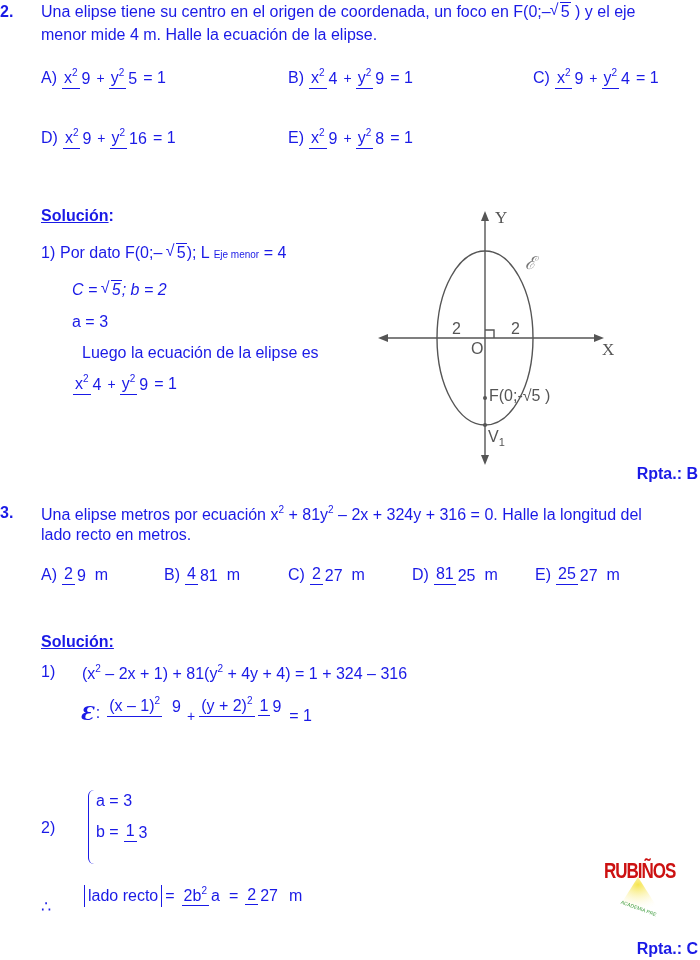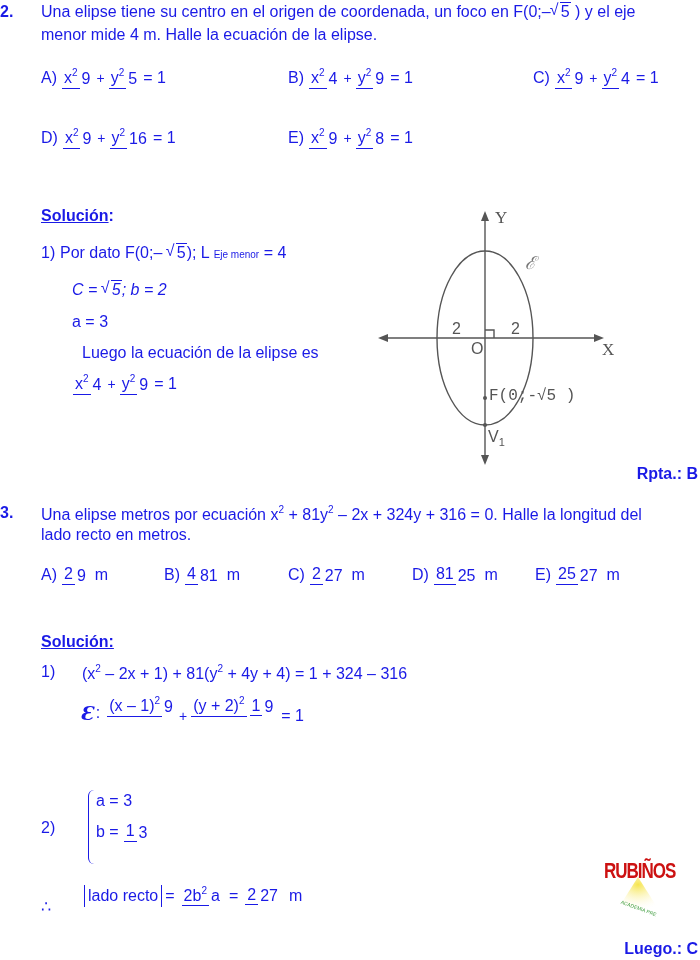--- a/index.html
+++ b/index.html
@@ -144,21 +144,21 @@
     <circle cx="115" cy="193" r="2"></circle>
     <circle cx="115" cy="220" r="2"></circle>
   </g>
 </svg>
 <div class="abs" style="left:495px;top:208px;color:#555;font-family:'Liberation Serif',serif;font-size:17px;">Y</div>
 <div class="abs" style="left:602px;top:340px;color:#555;font-family:'Liberation Serif',serif;font-size:17px;">X</div>
 <div class="abs" style="left:471px;top:340px;color:#555;font-size:16px;">O</div>
 <div class="abs" style="left:452px;top:320px;color:#555;font-size:16px;">2</div>
 <div class="abs" style="left:511px;top:320px;color:#555;font-size:16px;">2</div>
 <div class="abs" style="left:525px;top:250px;color:#777;font-family:'DejaVu Serif',serif;font-style:italic;font-size:18px;">ℰ</div>
-<div class="abs" style="left:489px;top:387px;color:#555;font-size:16px;font-family:Liberation Mono, monospace;">F(0;-√5 )</div>
+<div class="abs" style="left:489px;top:387px;color:#555;font-size:16px;">F(0;-√5 )</div>
 <div class="abs" style="left:488px;top:428px;color:#555;font-size:16px;">
   <span>V</span><sub style="font-size:11px;">1</sub>
 </div>
 
 <div class="abs bold" style="right:2px;top:465px;">Rpta.: B</div>
 
 <div class="abs num" style="left:0;top:504px;">3.</div>
 <div class="abs" style="left:41px;top:504px;">
   <span>Una elipse metros por ecuación x</span><sup>2</sup><span> + 81y</span><sup>2</sup><span> – 2x + 324y + 316 = 0. Halle la longitud del</span>
 </div>
@@ -206,21 +206,21 @@
 </div>
 
 <div class="abs bold u" style="left:41px;top:633px;">Solución:</div>
 <div class="abs" style="left:41px;top:663px;">1)</div>
 <div class="abs" style="left:82px;top:663px;">
   <span>(x</span><sup>2</sup><span> – 2x + 1) + 81(y</span><sup>2</sup><span> + 4y + 4) = 1 + 324 – 316</span>
 </div>
 <div class="abs row" style="left:80px;top:696px;align-items:flex-start;">
   <span class="script-e" style="margin-top:6px;">Ɛ</span>
   <span style="margin:8px 6px 0 2px;">:</span>
-  <span class="frac" style="vertical-align:top;">
+  <span class="frac" style="vertical-align:top;gap:8px;">
       <span class="n"><span>(x – 1)</span><sup>2</sup></span>
       <span class="d">9</span>
     </span>
   <span class="op" style="margin-top:12px;">+</span>
   <span class="frac" style="vertical-align:top;">
     <span class="n"><span>(y + 2)</span><sup>2</sup></span>
     <span class="d"><span class="frac">
           <span class="n">1</span>
           <span class="d">9</span>
         </span></span>
@@ -262,13 +262,13 @@
         <stop offset="0%" stop-color="#f5e23a" stop-opacity="0.9"></stop>
         <stop offset="100%" stop-color="#ffffff" stop-opacity="0"></stop>
       </radialGradient>
     </defs>
     <polygon points="38,22 14,60 62,60" fill="url(#rg)"></polygon>
   </svg>
   <div class="abs" style="left:4px;top:6px;color:#cc1111;font-weight:bold;font-size:17px;font-family:'Liberation Sans',sans-serif;transform:scaleY(1.3);letter-spacing:-1px;">RUBIÑOS</div>
   <div class="abs" style="left:20px;top:50px;color:#3a9a3a;font-size:5px;transform:rotate(20deg);">ACADEMIA PRE</div>
 </div>
 
-<div class="abs bold" style="right:2px;top:940px;">Luego.: C</div>
+<div class="abs bold" style="right:2px;top:940px;">Rpta.: C</div>
 
 </body></html>

